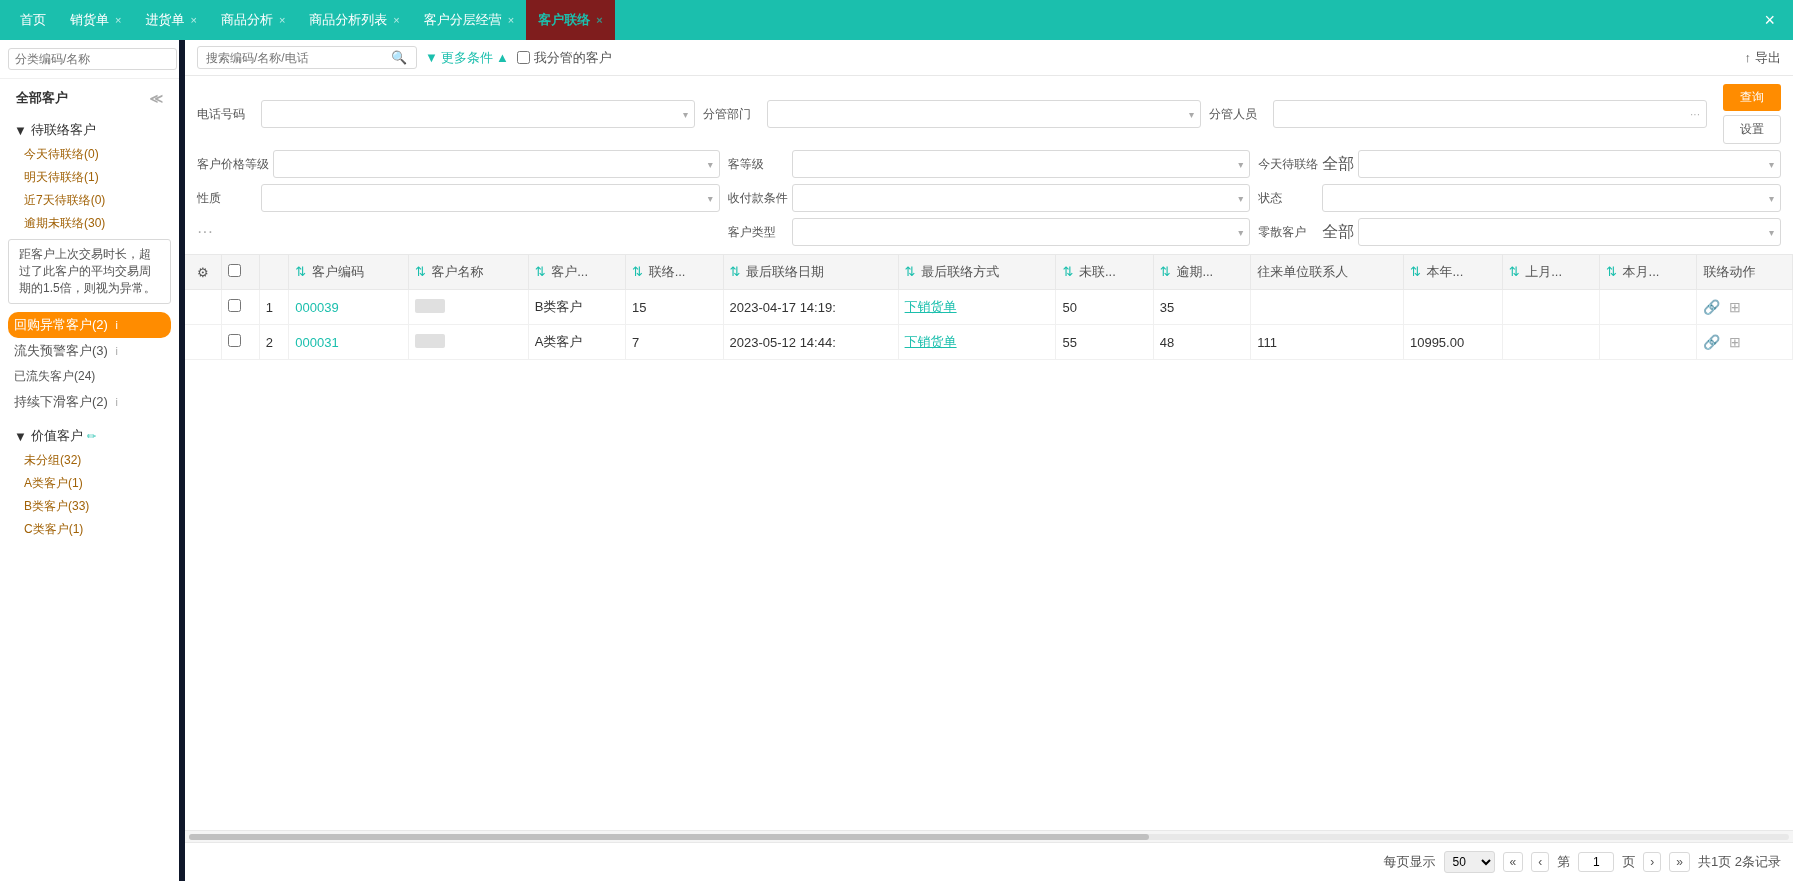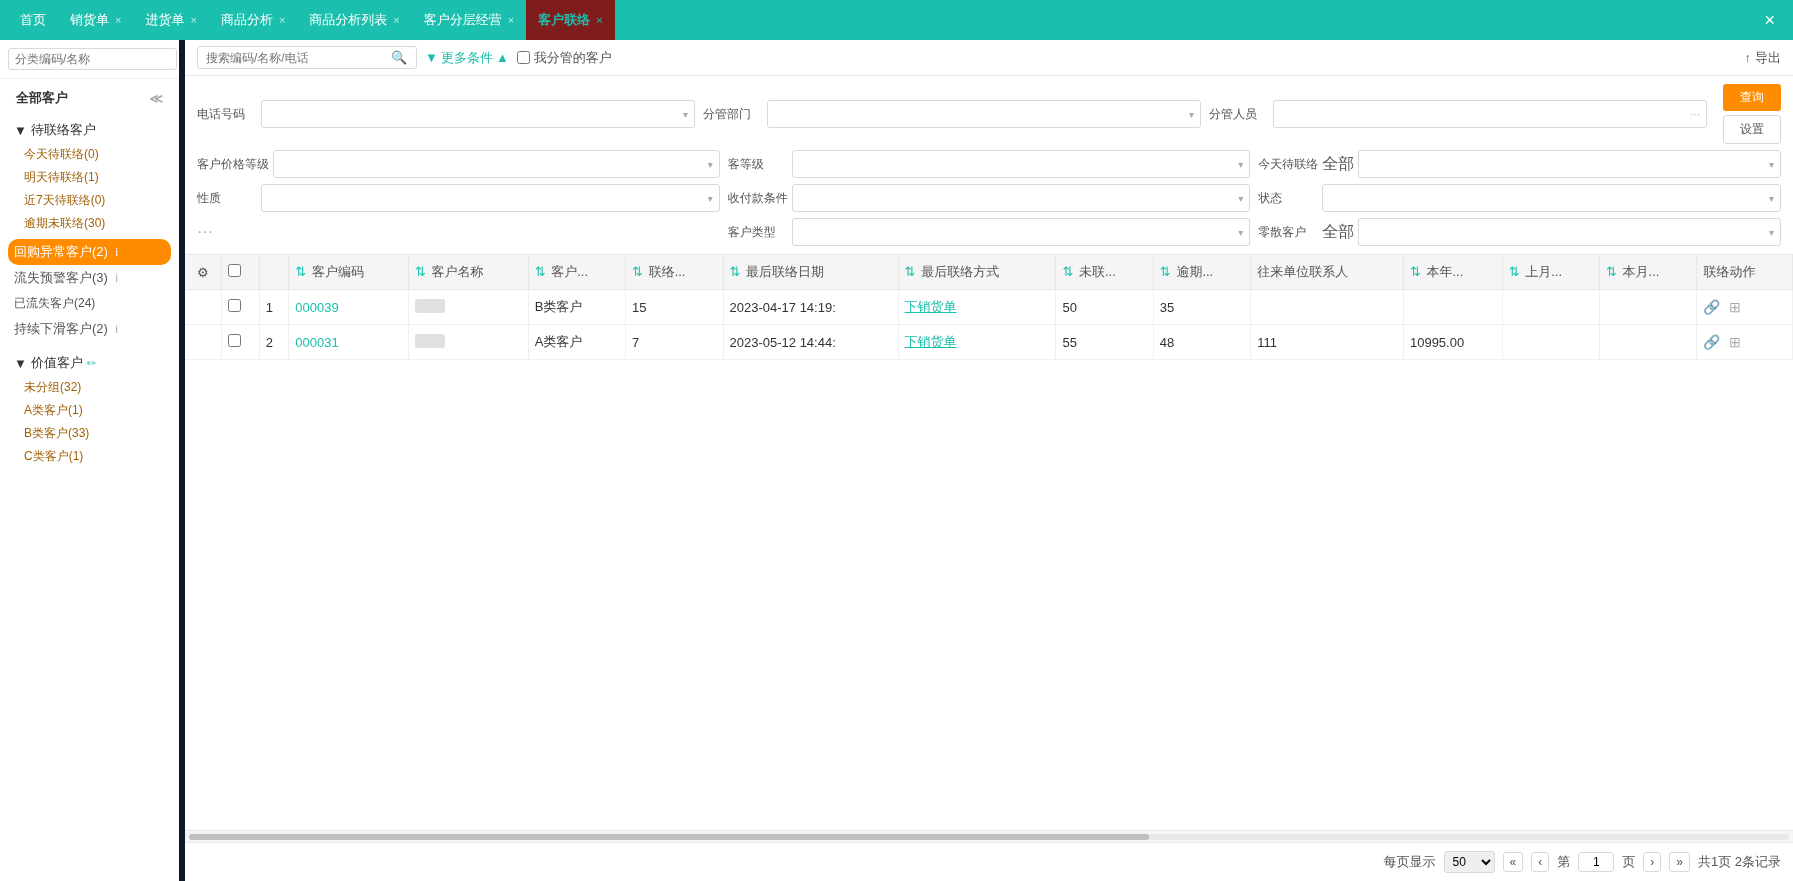--- a/index.html
+++ b/index.html
@@ -438,20 +438,21 @@
       <div class="sidebar-group-title">
         <span class="arrow">▼</span>
         <span>待联络客户</span>
       </div>
       <div class="sidebar-sub-item">今天待联络(0)</div>
       <div class="sidebar-sub-item">明天待联络(1)</div>
       <div class="sidebar-sub-item">近7天待联络(0)</div>
       <div class="sidebar-sub-item">逾期未联络(30)</div>
     </div>
 
+    <div class="tooltip-box">距客户上次交易时长，超过了此客户的平均交易周期的1.5倍，则视为异常。</div>
 
     <div style="padding: 0 8px; margin-top: 4px;">
       <div class="sidebar-item active">
         <span>回购异常客户(2)</span>
         <span style="margin-left:4px; color:#fff; font-size:11px;">ℹ</span>
       </div>
       <div class="sidebar-item">
         <span>流失预警客户(3)</span>
         <span style="margin-left:4px; color:#aaa; font-size:11px;">ℹ</span>
       </div>

